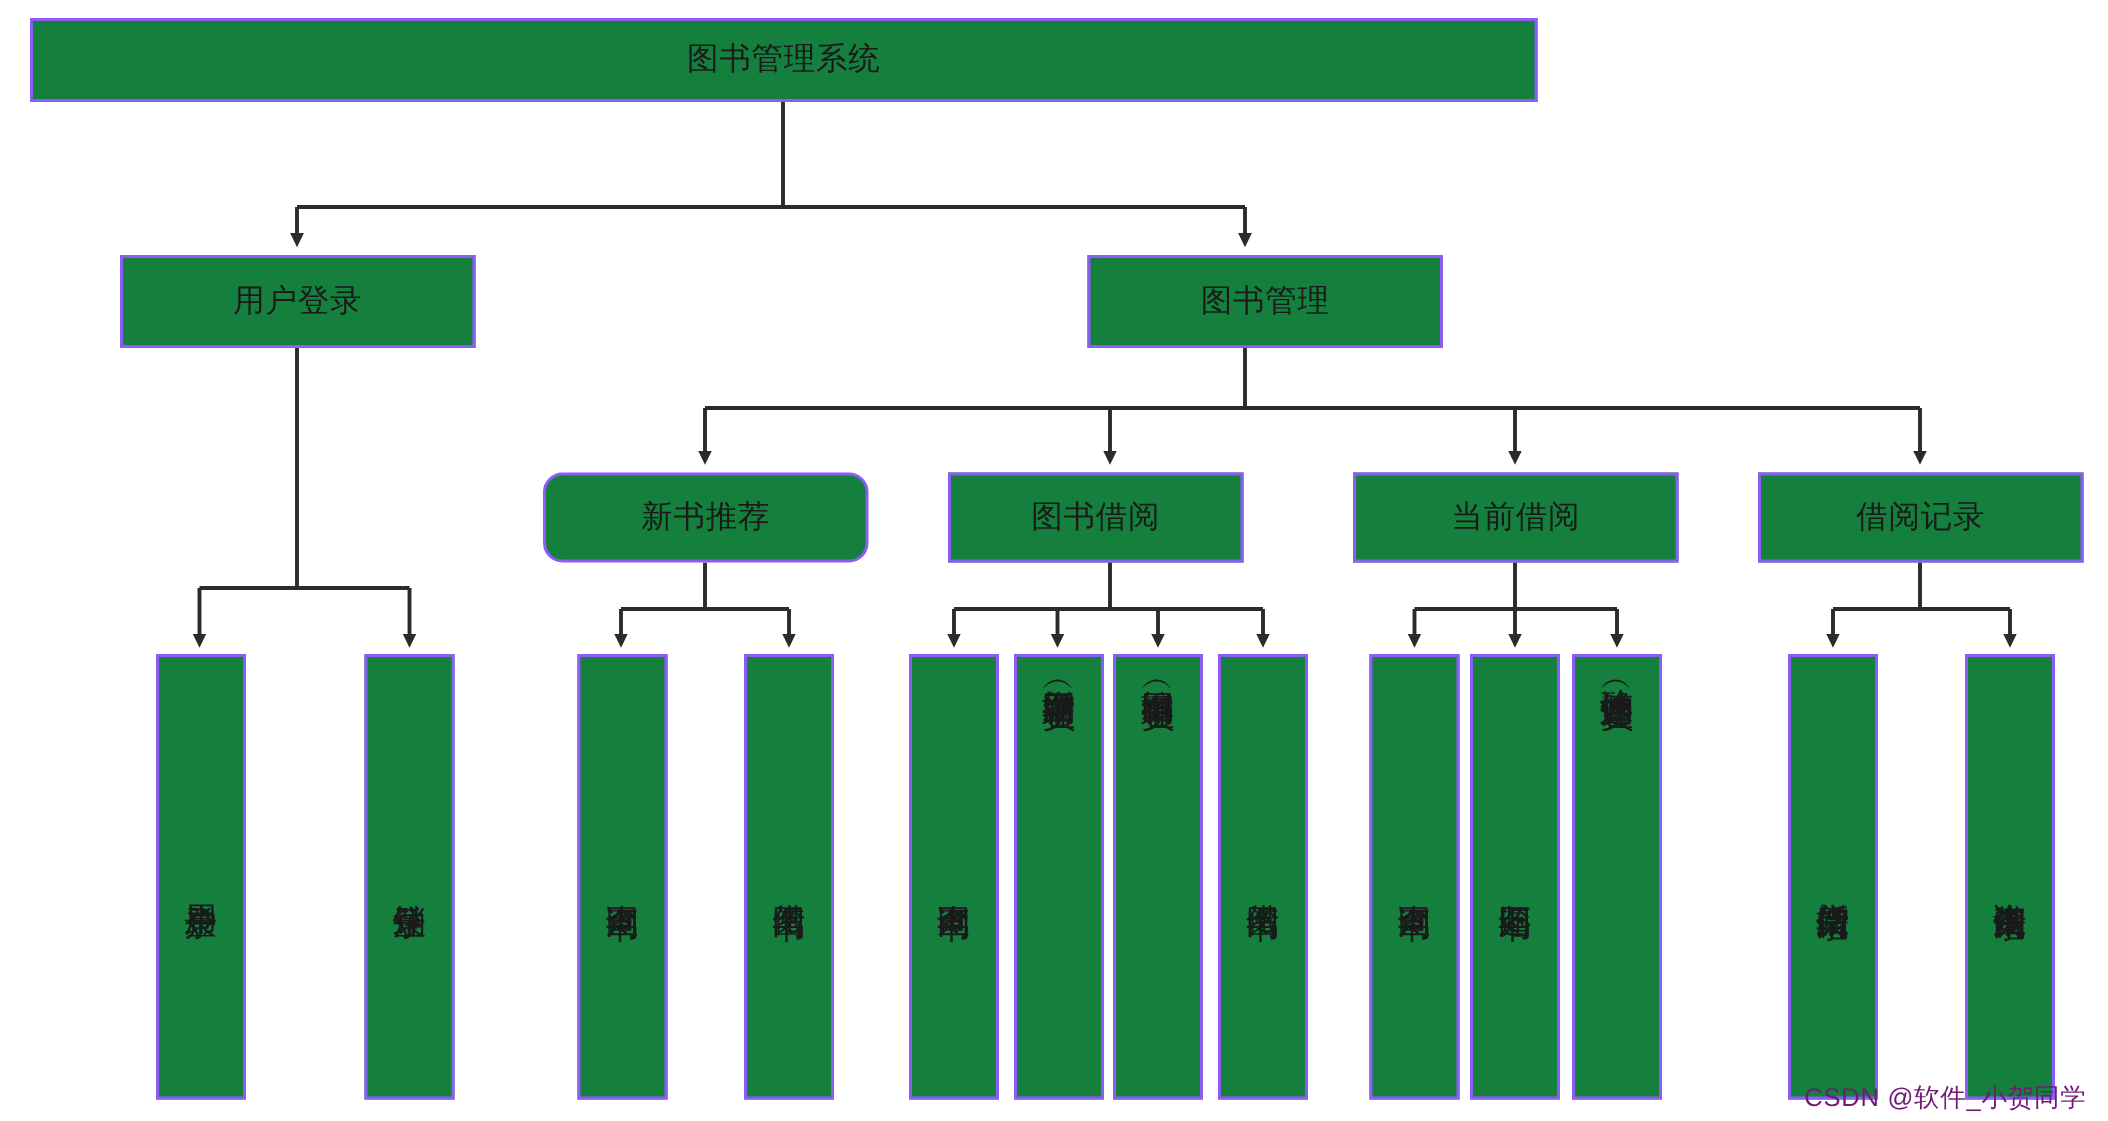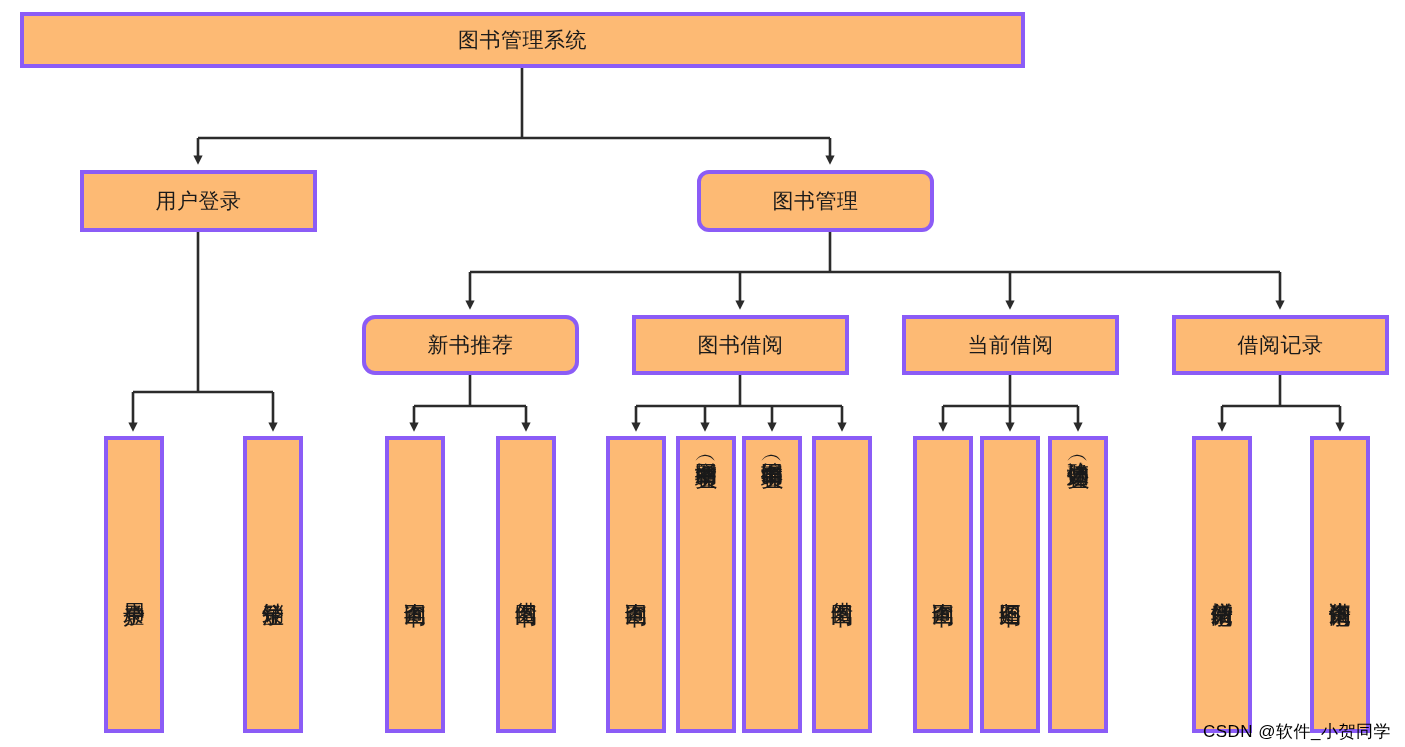--- a/index.html
+++ b/index.html
@@ -21,22 +21,22 @@
     position: absolute;
     left: 0;
     top: 0;
     width: 1405px;
     height: 747px;
     pointer-events: none;
   }
   .node {
     position: absolute;
     box-sizing: border-box;
-    border: 4px solid #8b5cf6;
-    background: #fdba74;
+    border: 2px solid #8b5cf6;
+    background: #15803d;
     display: flex;
     align-items: center;
     justify-content: center;
     color: #1a1a1a;
   }
   .node-label {
     display: block;
     text-align: center;
     line-height: 1.18;
     letter-spacing: 0.5px;
@@ -57,21 +57,21 @@
     white-space: nowrap;
   }
   .v-node.center-v {
     align-items: center;
   }
   .watermark {
     position: absolute;
     right: 14px;
     bottom: 4px;
     font-size: 17px;
-    color: #000000;
+    color: #701a75;
     letter-spacing: 0.5px;
     user-select: none;
   }
 </style>
 </head>
 <body>
 
 <div id="diagram-root">
 
   <svg class="wires" viewBox="0 0 1405 747">
@@ -124,28 +124,28 @@
     </g>
   </svg>
 
   <div class="node h-node" style="left:20px; top:12px; width:1005px; height:56px;">
     <span class="node-label">图书管理系统</span>
   </div>
 
   <div class="node h-node" style="left:80px; top:170px; width:237px; height:62px;">
     <span class="node-label">用户登录</span>
   </div>
-  <div class="node h-node" style="left:697px; top:170px; width:237px; height:62px;border-radius:12px;">
+  <div class="node h-node" style="left:725px; top:170px; width:237px; height:62px;">
     <span class="node-label">图书管理</span>
   </div>
 
   <div class="node h-node" style="left:362px; top:315px; width:217px; height:60px;border-radius:13px;">
     <span class="node-label">新书推荐</span>
   </div>
-  <div class="node h-node" style="left:632px; top:315px; width:217px; height:60px;">
+  <div class="node h-node" style="left:632px; top:315px; width:197px; height:60px;">
     <span class="node-label">图书借阅</span>
   </div>
   <div class="node h-node" style="left:1172px; top:315px; width:217px; height:60px;">
     <span class="node-label">借阅记录</span>
   </div>
   <div class="node h-node" style="left:902px; top:315px; width:217px; height:60px;">
     <span class="node-label">当前借阅</span>
   </div>
 
   <div class="node v-node center-v" style="left:104px; top:436px; width:60px; height:297px;">

